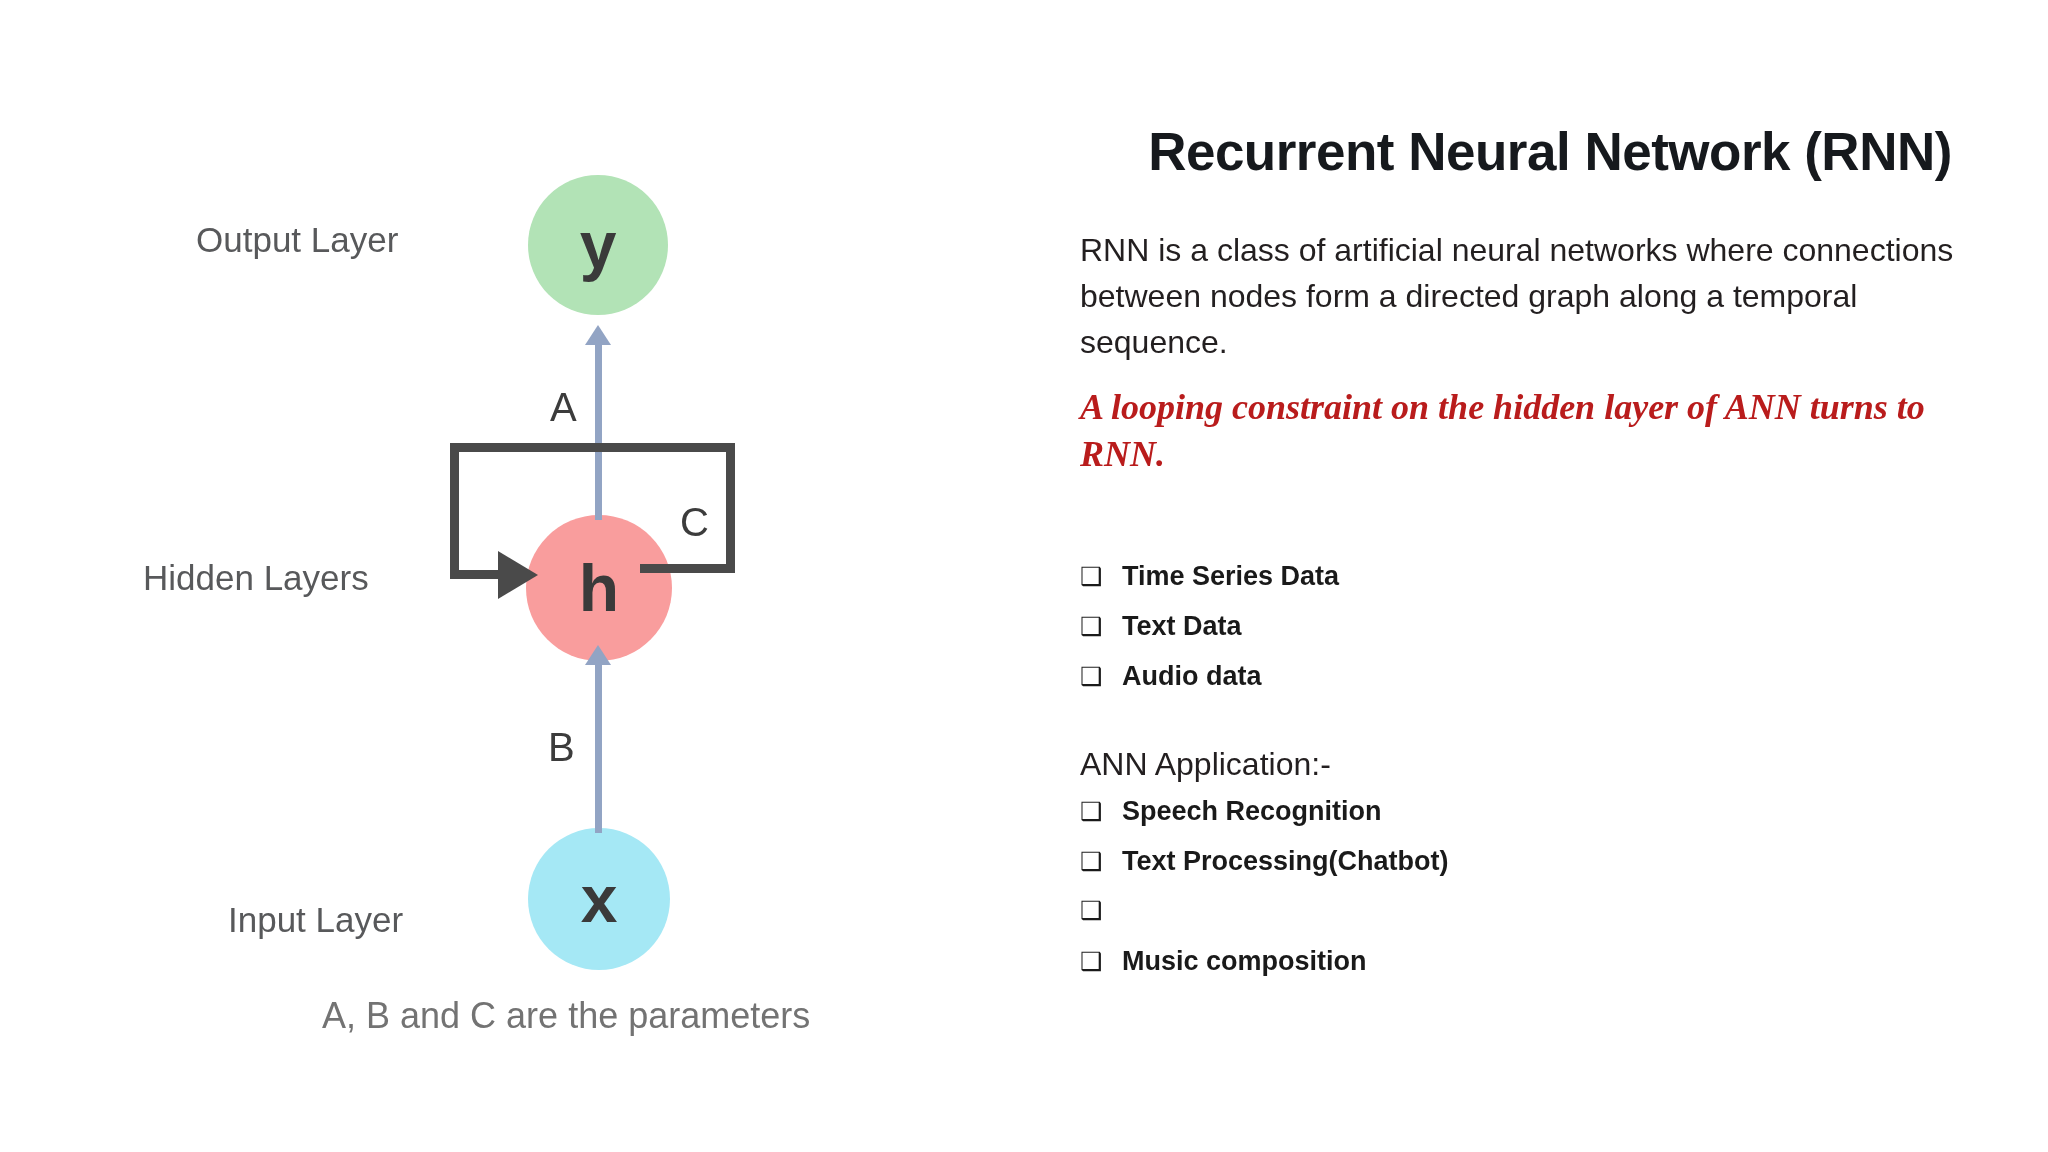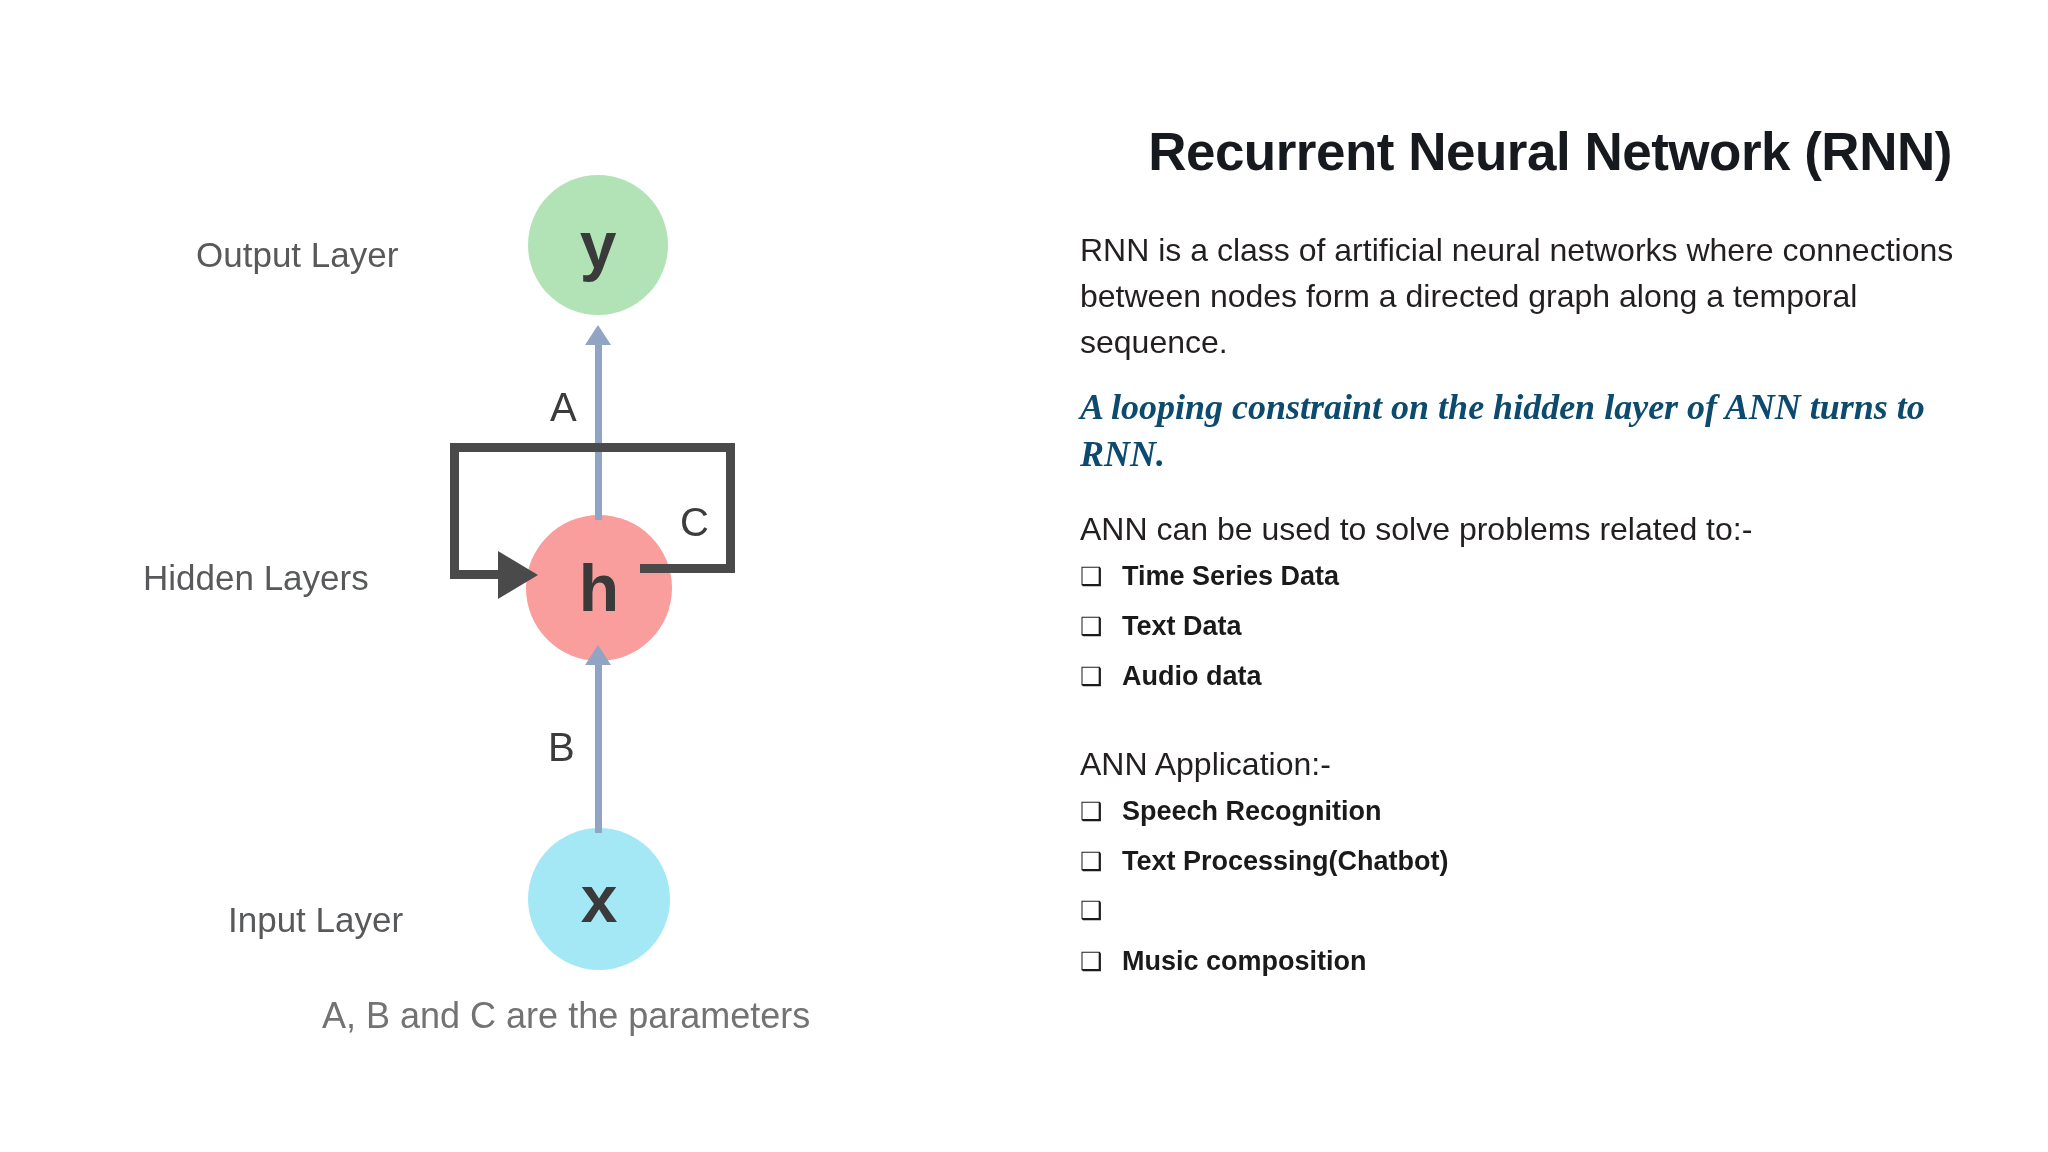--- a/index.html
+++ b/index.html
@@ -59,21 +59,21 @@
   }
 
   
   .layer-label {
     position: absolute;
     color: #58595b;
     font-size: 35px;
     font-family: "Liberation Sans", sans-serif;
     white-space: nowrap;
   }
-  #label-output-layer { left: 196px; top: 235px; }
+  #label-output-layer { left: 196px; top: 220px; }
   #label-hidden-layers { left: 143px; top: 558px; }
   #label-input-layer { left: 228px; top: 900px; }
 
   
   .conn-arrow {
     position: absolute;
     width: 7px;
     background: #92a4c4;
   }
   #conn-h-to-y { left: 595px; top: 335px; height: 185px; }
@@ -188,21 +188,21 @@
   }
   #emphasis-statement {
     position: absolute;
     left: 0;
     top: 368px;
     width: 890px;
     font-size: 36px;
     line-height: 1.3;
     font-weight: bold;
     font-style: italic;
-    color: #0c4a6e;
+    color: #b91c1c;
     font-family: "Liberation Serif", serif;
   }
   .section-intro {
     position: absolute;
     left: 0;
     width: 930px;
     font-size: 32px;
     color: #231f20;
     font-family: "Liberation Sans", sans-serif;
   }
@@ -278,21 +278,20 @@
 </div>
 
 <div id="content-panel">
 
   <div id="content-title">Recurrent Neural Network (RNN)</div>
 
   <div id="intro-paragraph">RNN is a class of artificial neural networks where connections between nodes form a directed graph along a temporal sequence.</div>
 
   <div id="emphasis-statement">A looping constraint on the hidden layer of ANN turns to RNN.</div>
 
-  <div class="section-intro" id="problems-intro">ANN can be used to solve problems related to:-</div>
 
   <ul class="bullet-list" id="problems-list">
     <li class="bullet-item">
       <span class="bullet-marker">❑</span>
       <span class="bullet-text">Time Series Data</span>
     </li>
     <li class="bullet-item">
       <span class="bullet-marker">❑</span>
       <span class="bullet-text">Text Data</span>
     </li>

